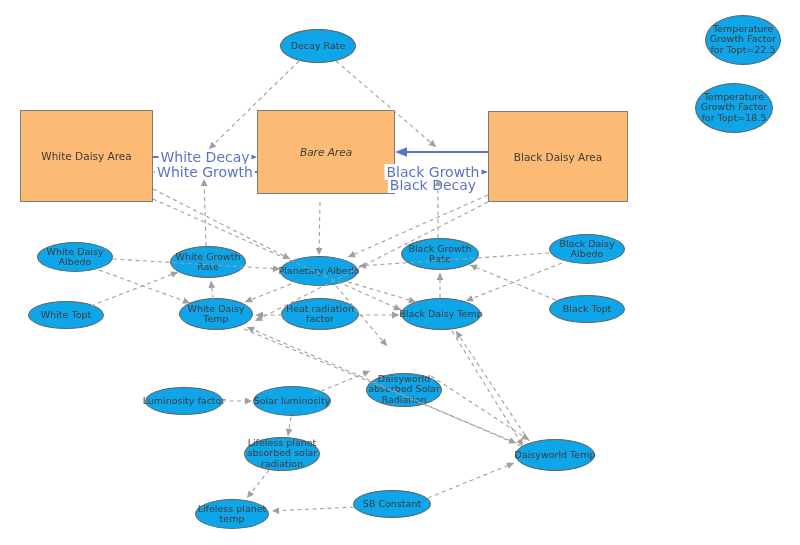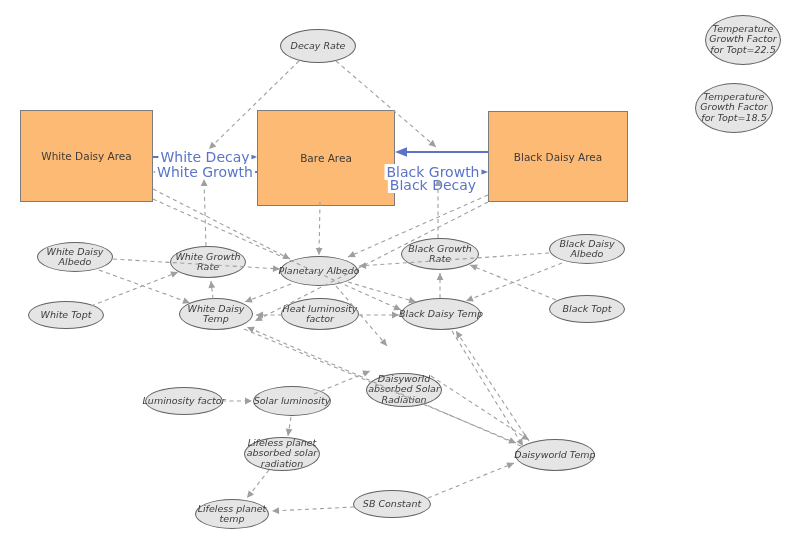--- a/index.html
+++ b/index.html
@@ -11,23 +11,22 @@
   #connector-layer{pointer-events:none;z-index:30;}
   #flow-layer{z-index:5;}
   .stock{
     position:absolute;z-index:10;
     background:#fdba74;border:1.6px solid #7c7c7c;
     display:flex;align-items:center;justify-content:center;
     font-size:10.5px;color:#3c3c3c;box-sizing:border-box;
   }
   .conv{
     position:absolute;z-index:10;
-    background:#e5e5e5;border:1.4px solid #636363;border-radius:50%;
+    background:#0ea5e9;border:1.4px solid #636363;border-radius:50%;
     box-sizing:border-box;
-    font-style:italic;
   }
   .conv .lbl{
     position:absolute;left:50%;top:50%;transform:translate(-50%,-50%);
     width:120px;text-align:center;font-size:9.5px;line-height:1.1;
     color:#3c3c3c;white-space:pre-line;
   }
   .flow-label{
     position:absolute;z-index:15;transform:translate(-50%,-50%);
     background:#ffffff;padding:0 2px;
     font-size:14px;color:#5b74c8;white-space:nowrap;
@@ -44,21 +43,21 @@
       <polygon points="153,172 165,167.2 165,176.8" fill="#5b74c8"></polygon>
       <line x1="488" y1="152" x2="407" y2="152" stroke="#5b74c8" stroke-width="2.2"></line>
       <polygon points="395,152 407,147.2 407,156.8" fill="#5b74c8"></polygon>
       <line x1="395" y1="172" x2="476" y2="172" stroke="#5b74c8" stroke-width="2.2"></line>
       <polygon points="488,172 476,176.8 476,167.2" fill="#5b74c8"></polygon>
     </svg>
   <div id="node-layer">
       <div class="stock" style="left: 20px; top: 110px; width: 133px; height: 92px;">
         <span>White Daisy Area</span>
       </div>
-      <div class="stock" style="left: 257px; top: 110px; width: 138px; height: 96px;">
+      <div class="stock" style="left: 257px; top: 110px; width: 138px; height: 84px; font-style: italic;">
         <span>Bare Area</span>
       </div>
       <div class="stock" style="left: 488px; top: 111px; width: 140px; height: 91px;">
         <span>Black Daisy Area</span>
       </div>
       <div class="conv" style="left: 280px; top: 29px; width: 76px; height: 34px;">
         <div class="lbl">Decay Rate</div>
       </div>
       <div class="conv" style="left: 705px; top: 15px; width: 76px; height: 50px;">
         <div class="lbl">Temperature
@@ -82,21 +81,21 @@
         <div class="lbl">Planetary Albedo</div>
       </div>
       <div class="conv" style="left: 28px; top: 301px; width: 76px; height: 28px;">
         <div class="lbl">White Topt</div>
       </div>
       <div class="conv" style="left: 179px; top: 298px; width: 74px; height: 32px;">
         <div class="lbl">White Daisy
 Temp</div>
       </div>
       <div class="conv" style="left: 281px; top: 298px; width: 78px; height: 32px;">
-        <div class="lbl">Heat luminosity
+        <div class="lbl">Heat radiation
 factor</div>
       </div>
       <div class="conv" style="left: 401px; top: 238px; width: 78px; height: 32px;">
         <div class="lbl">Black Growth
 Rate</div>
       </div>
       <div class="conv" style="left: 549px; top: 234px; width: 76px; height: 30px;">
         <div class="lbl">Black Daisy
 Albedo</div>
       </div>

